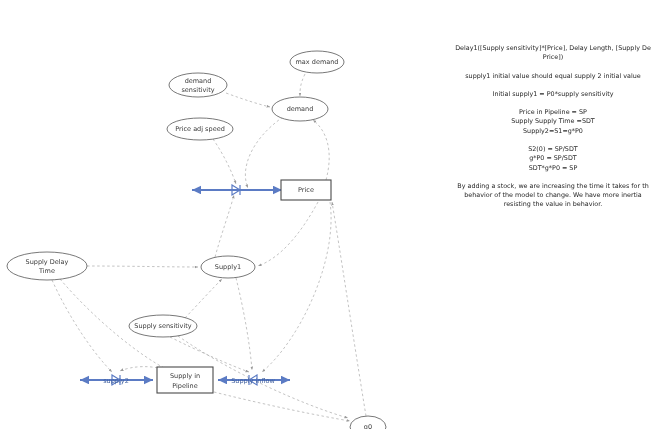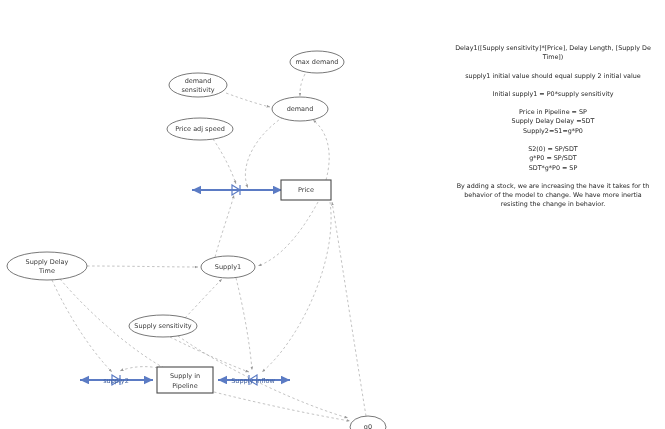--- a/index.html
+++ b/index.html
@@ -201,30 +201,30 @@
     <g>
       <rect class="stock-shape" x="157" y="367" width="56" height="26"></rect>
       <text class="node-label" x="185" y="376">Supply in</text>
       <text class="node-label" x="185" y="386">Pipeline</text>
     </g>
   </g>
 </svg>
 
 <div id="notes">
   <p class="para"><span>Delay1([Supply sensitivity]*[Price], Delay Length, [Supply De</span>
-<span>Time])</span></p>
+<span>Price])</span></p>
 
   <p class="para">supply1 initial value should equal supply 2 initial value</p>
 
   <p class="para">Initial supply1 = P0*supply sensitivity</p>
 
   <p class="para tight"><span>Price in Pipeline = SP</span>
-<span>Supply Delay Delay =SDT</span>
+<span>Supply Supply Time =SDT</span>
 <span>Supply2=S1=g*P0</span></p>
 
   <p class="para tight"><span>S2(0) = SP/SDT</span>
 <span>g*P0 = SP/SDT</span>
 <span>SDT*g*P0 = SP</span></p>
 
-  <p class="para"><span>By adding a stock, we are increasing the have it takes for th</span>
+  <p class="para"><span>By adding a stock, we are increasing the time it takes for th</span>
 <span>behavior of the model to change. We have more inertia</span>
-<span>resisting the change in behavior.</span></p>
+<span>resisting the value in behavior.</span></p>
 </div>
 
 </body></html>

